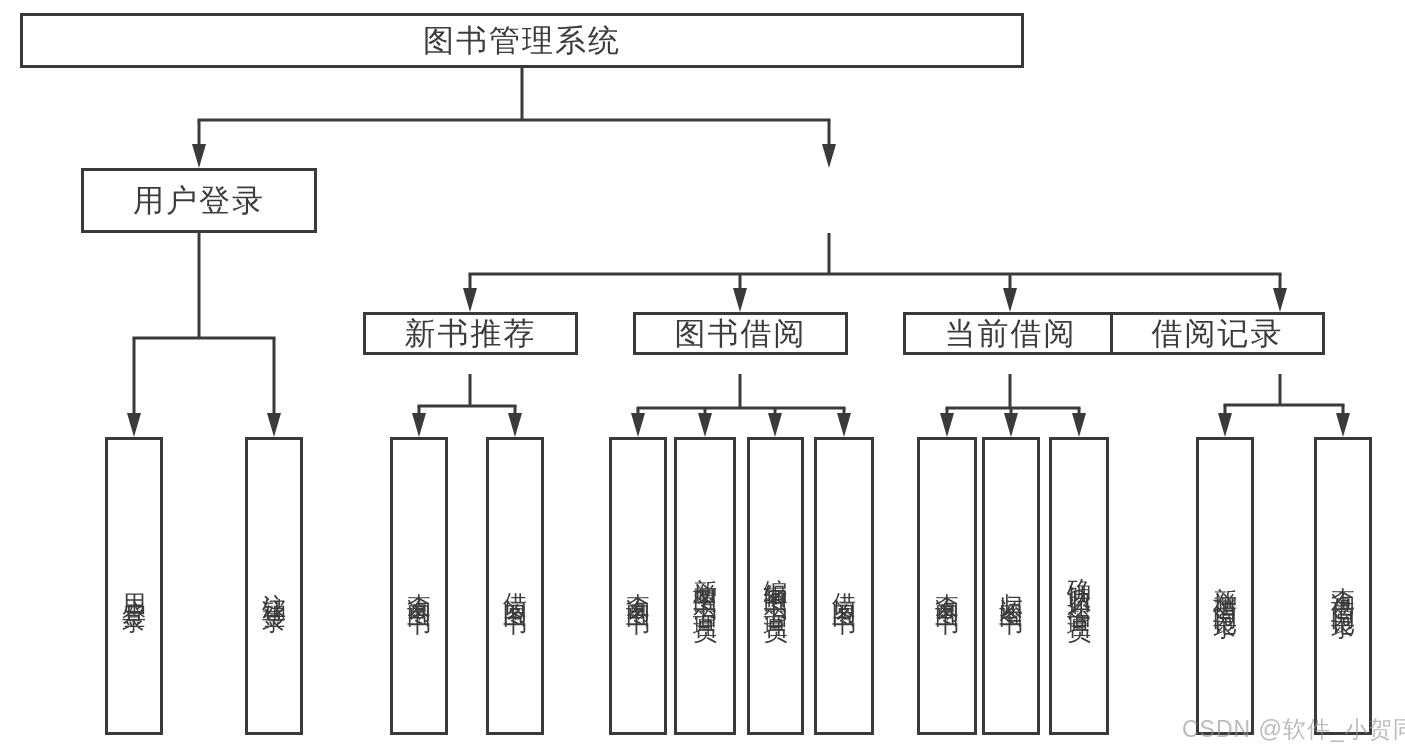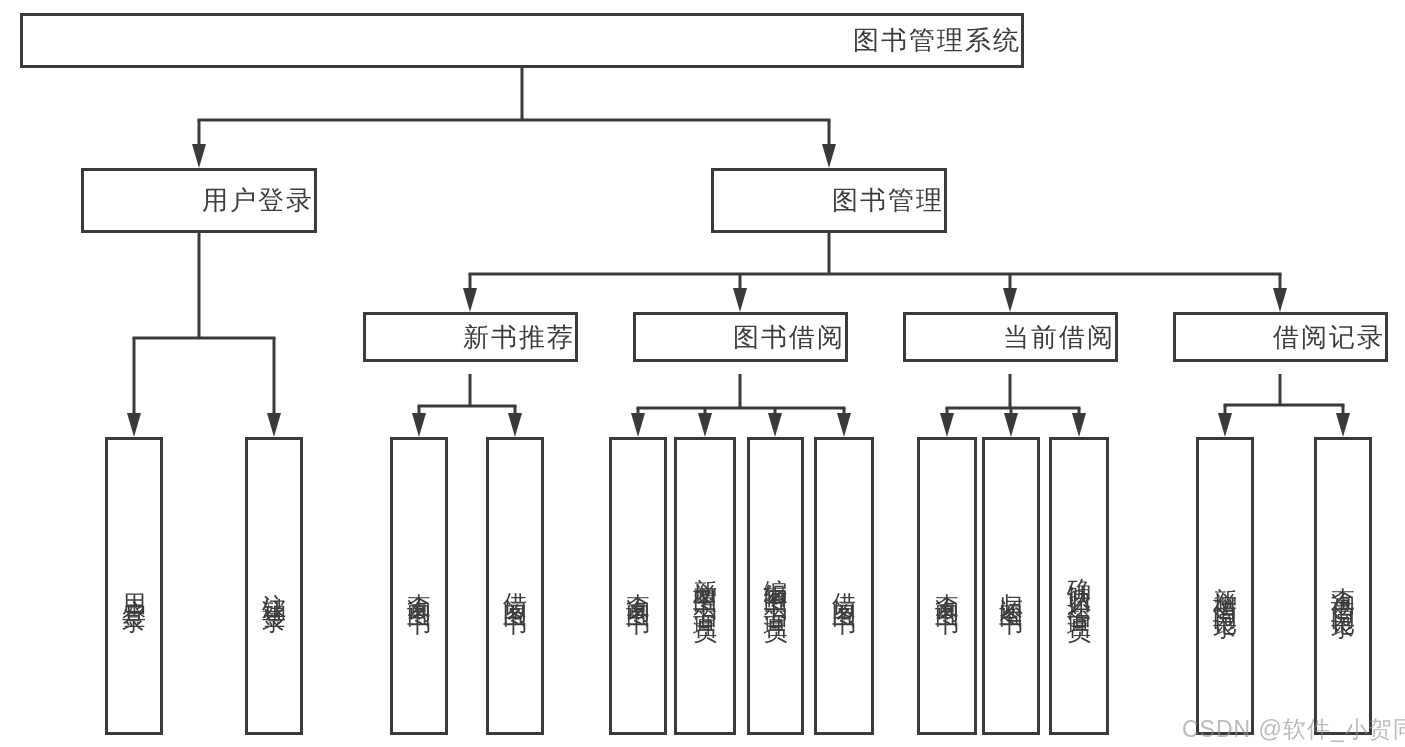--- a/index.html
+++ b/index.html
@@ -28,43 +28,42 @@
     box-sizing: border-box;
     border: 3px solid #3a3a3a;
     background: #ffffff;
     display: flex;
     align-items: center;
     justify-content: center;
     color: #3c3c3c;
     z-index: 2;
   }
   .node.h-node {
-    font-size: 26px;
+    font-size: 31px;
     letter-spacing: 2px;
-    justify-content: flex-end;
   }
   .node.v-node span {
     writing-mode: vertical-rl;
     text-orientation: mixed;
     font-size: 24px;
     letter-spacing: 6px;
     line-height: 1;
     white-space: nowrap;
   }
   
   .root-box   { left: 20px;  top: 13px;  width: 1004px; height: 55px; }
   
   .l2-a { left: 81px;  top: 168px; width: 236px; height: 65px; }
   .l2-b { left: 711px; top: 168px; width: 236px; height: 65px; }
   
-  .l3 { top: 312px; width: 215px; height: 50px; }
+  .l3 { top: 312px; width: 215px; height: 43px; }
   .l3-a { left: 363px; }
   .l3-b { left: 633px; }
   .l3-c { left: 903px; }
-  .l3-d { left: 1173px; }
+  .l3-d { left: 1110px; }
   
   .leaf { top: 437px; height: 298px; width: 58px; }
   .leaf-1  { left: 105px; }
   .leaf-2  { left: 245px; }
   .leaf-3  { left: 390px; }
   .leaf-4  { left: 486px; }
   .leaf-5  { left: 609px; }
   .leaf-6  { left: 674px; width: 62px; }
   .leaf-7  { left: 747px; width: 57px; }
   .leaf-8  { left: 814px; width: 60px; }
@@ -158,23 +157,20 @@
     </g>
   </svg>
 
   <div class="node h-node root-box">
     <span>图书管理系统</span>
   </div>
 
   <div class="node h-node l2-a">
     <span>用户登录</span>
   </div>
-  <div class="node h-node l2-b">
-    <span>图书管理</span>
-  </div>
 
   <div class="node h-node l3 l3-a">
     <span>新书推荐</span>
   </div>
   <div class="node h-node l3 l3-c">
     <span>当前借阅</span>
   </div>
   <div class="node h-node l3 l3-b">
     <span>图书借阅</span>
   </div>

